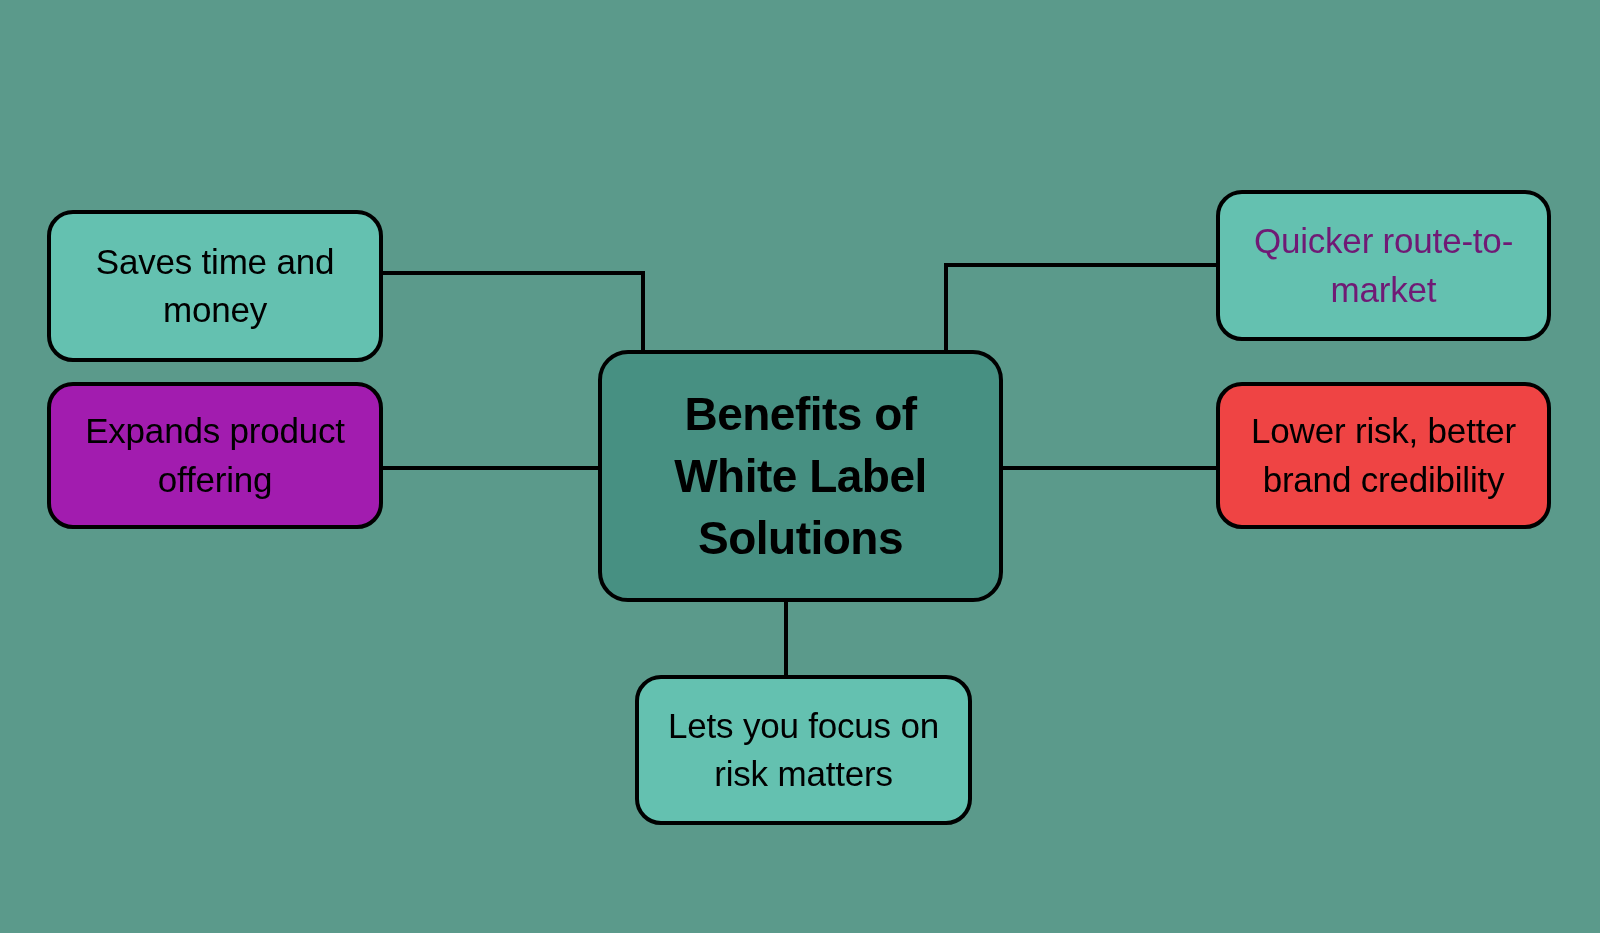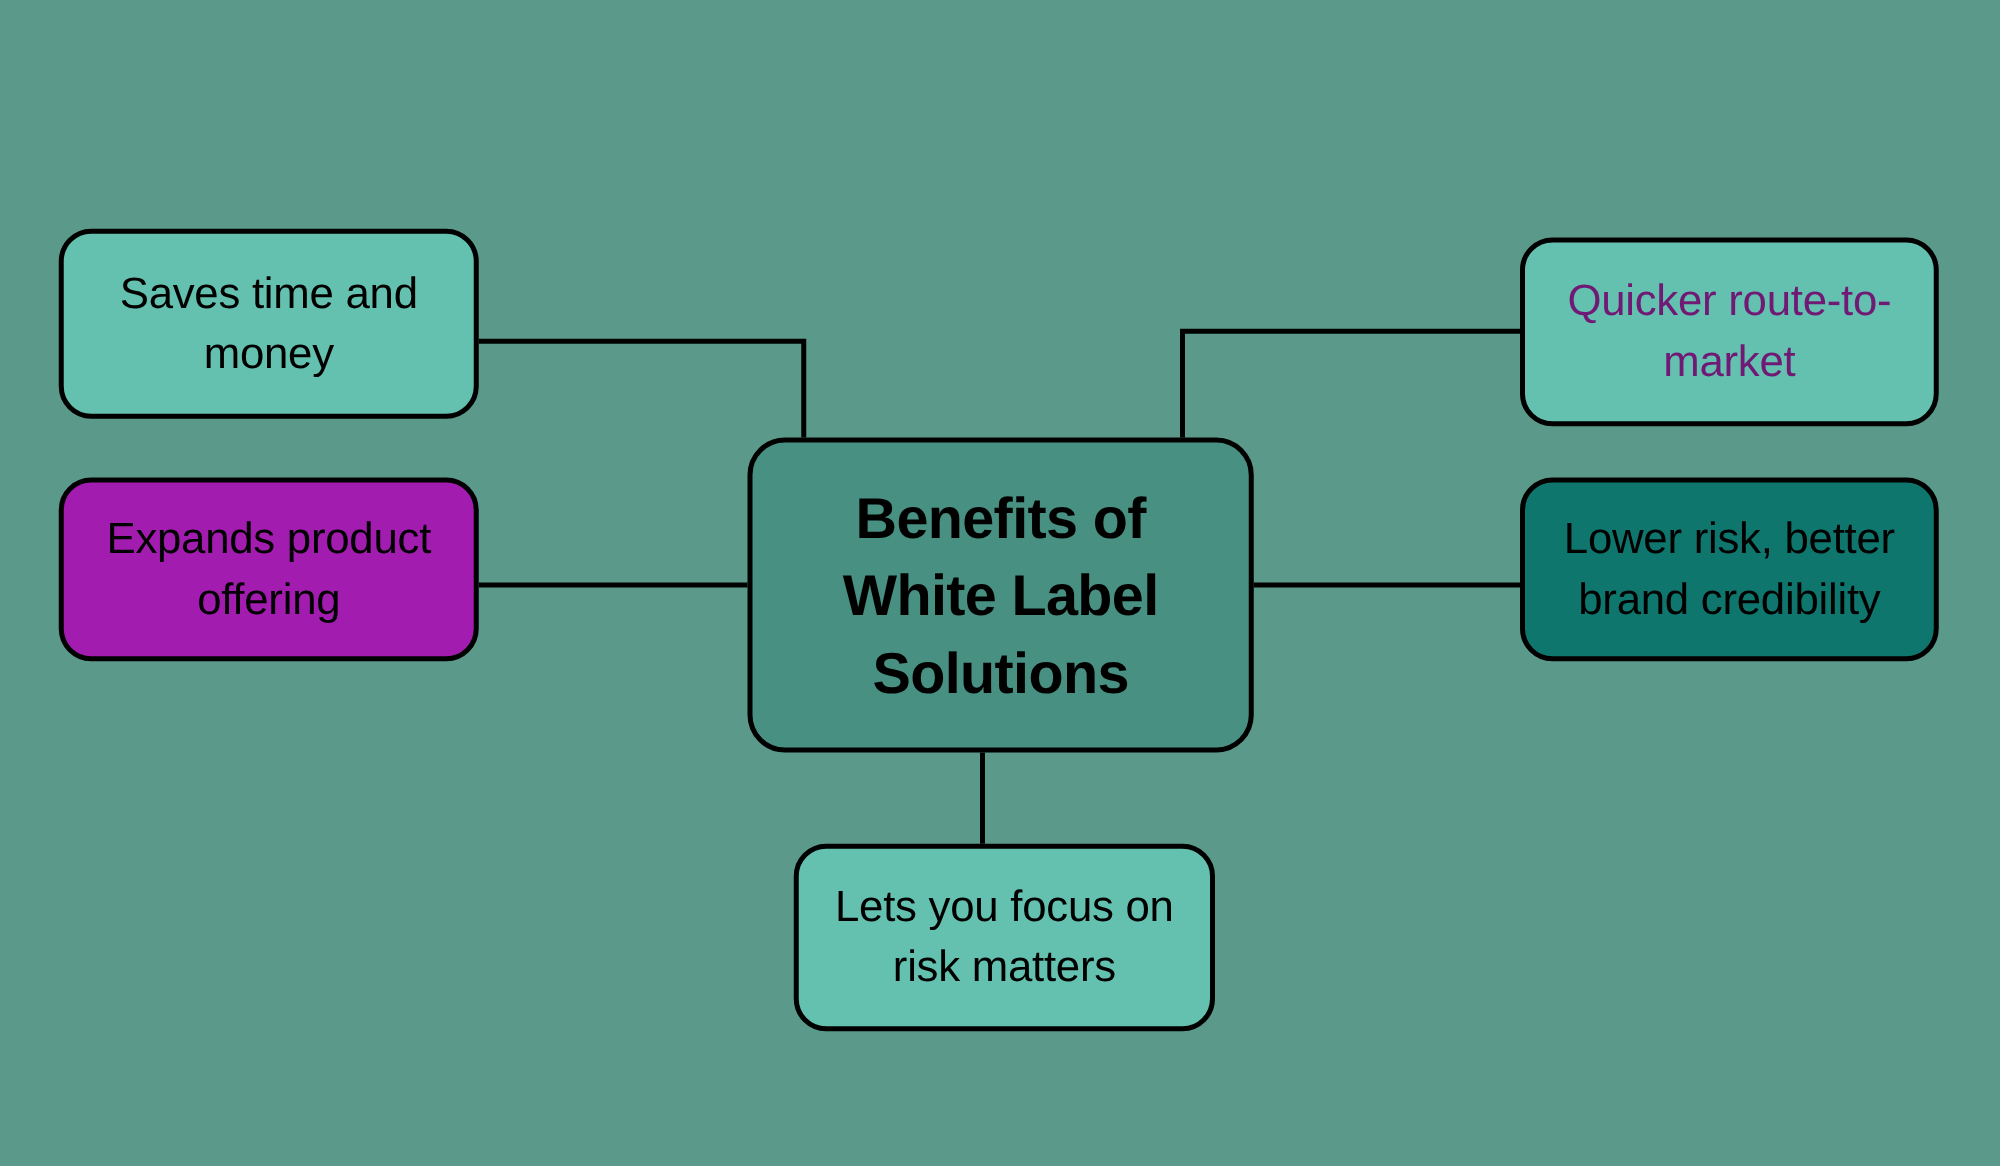--- a/index.html
+++ b/index.html
@@ -53,21 +53,21 @@
     line-height: 1.35;
     letter-spacing: -0.5px;
     padding: 16px 20px;
   }
   .node-text {
     display: block;
     width: 100%;
   }
 
   
-  #node-saves-time      { left: 47px;   top: 183px; width: 336px; height: 152px; }
+  #node-saves-time      { left: 47px;   top: 210px; width: 336px; height: 152px; }
   #node-expands-product { left: 47px;   top: 382px; width: 336px; height: 147px; }
   #node-central         { left: 598px;  top: 350px; width: 405px; height: 252px; }
   #node-quicker-route   { left: 1216px; top: 190px; width: 335px; height: 151px; }
   #node-lower-risk      { left: 1216px; top: 382px; width: 335px; height: 147px; }
   #node-lets-you-focus  { left: 635px;  top: 675px; width: 337px; height: 150px; }
 </style>
 </head>
 <body style="background: rgb(91, 154, 139);">
 
 <div id="canvas">
@@ -89,21 +89,21 @@
   </div>
 
   <div class="node central" id="node-central" style="background: rgb(71, 144, 130); border-color: rgb(0, 0, 0); color: rgb(0, 0, 0);">
     <span class="node-text">Benefits of White Label Solutions</span>
   </div>
 
   <div class="node leaf" id="node-quicker-route" style="background: rgb(100, 193, 176); border-color: rgb(0, 0, 0); color: #701a75;">
     <span class="node-text">Quicker route-to-market</span>
   </div>
 
-  <div class="node leaf" id="node-lower-risk" style="background: #0f766e; border-color: rgb(0, 0, 0); color: rgb(0, 0, 0); justify-content: center;">
+  <div class="node leaf" id="node-lower-risk" style="background: #ef4444; border-color: rgb(0, 0, 0); color: rgb(0, 0, 0); justify-content: center;">
     <span class="node-text">Lower risk, better brand credibility</span>
   </div>
 
   <div class="node leaf" id="node-lets-you-focus" style="background: rgb(100, 193, 176); border-color: rgb(0, 0, 0); color: rgb(0, 0, 0);">
     <span class="node-text">Lets you focus on risk matters</span>
   </div>
 
 </div>
 
 </body></html>

